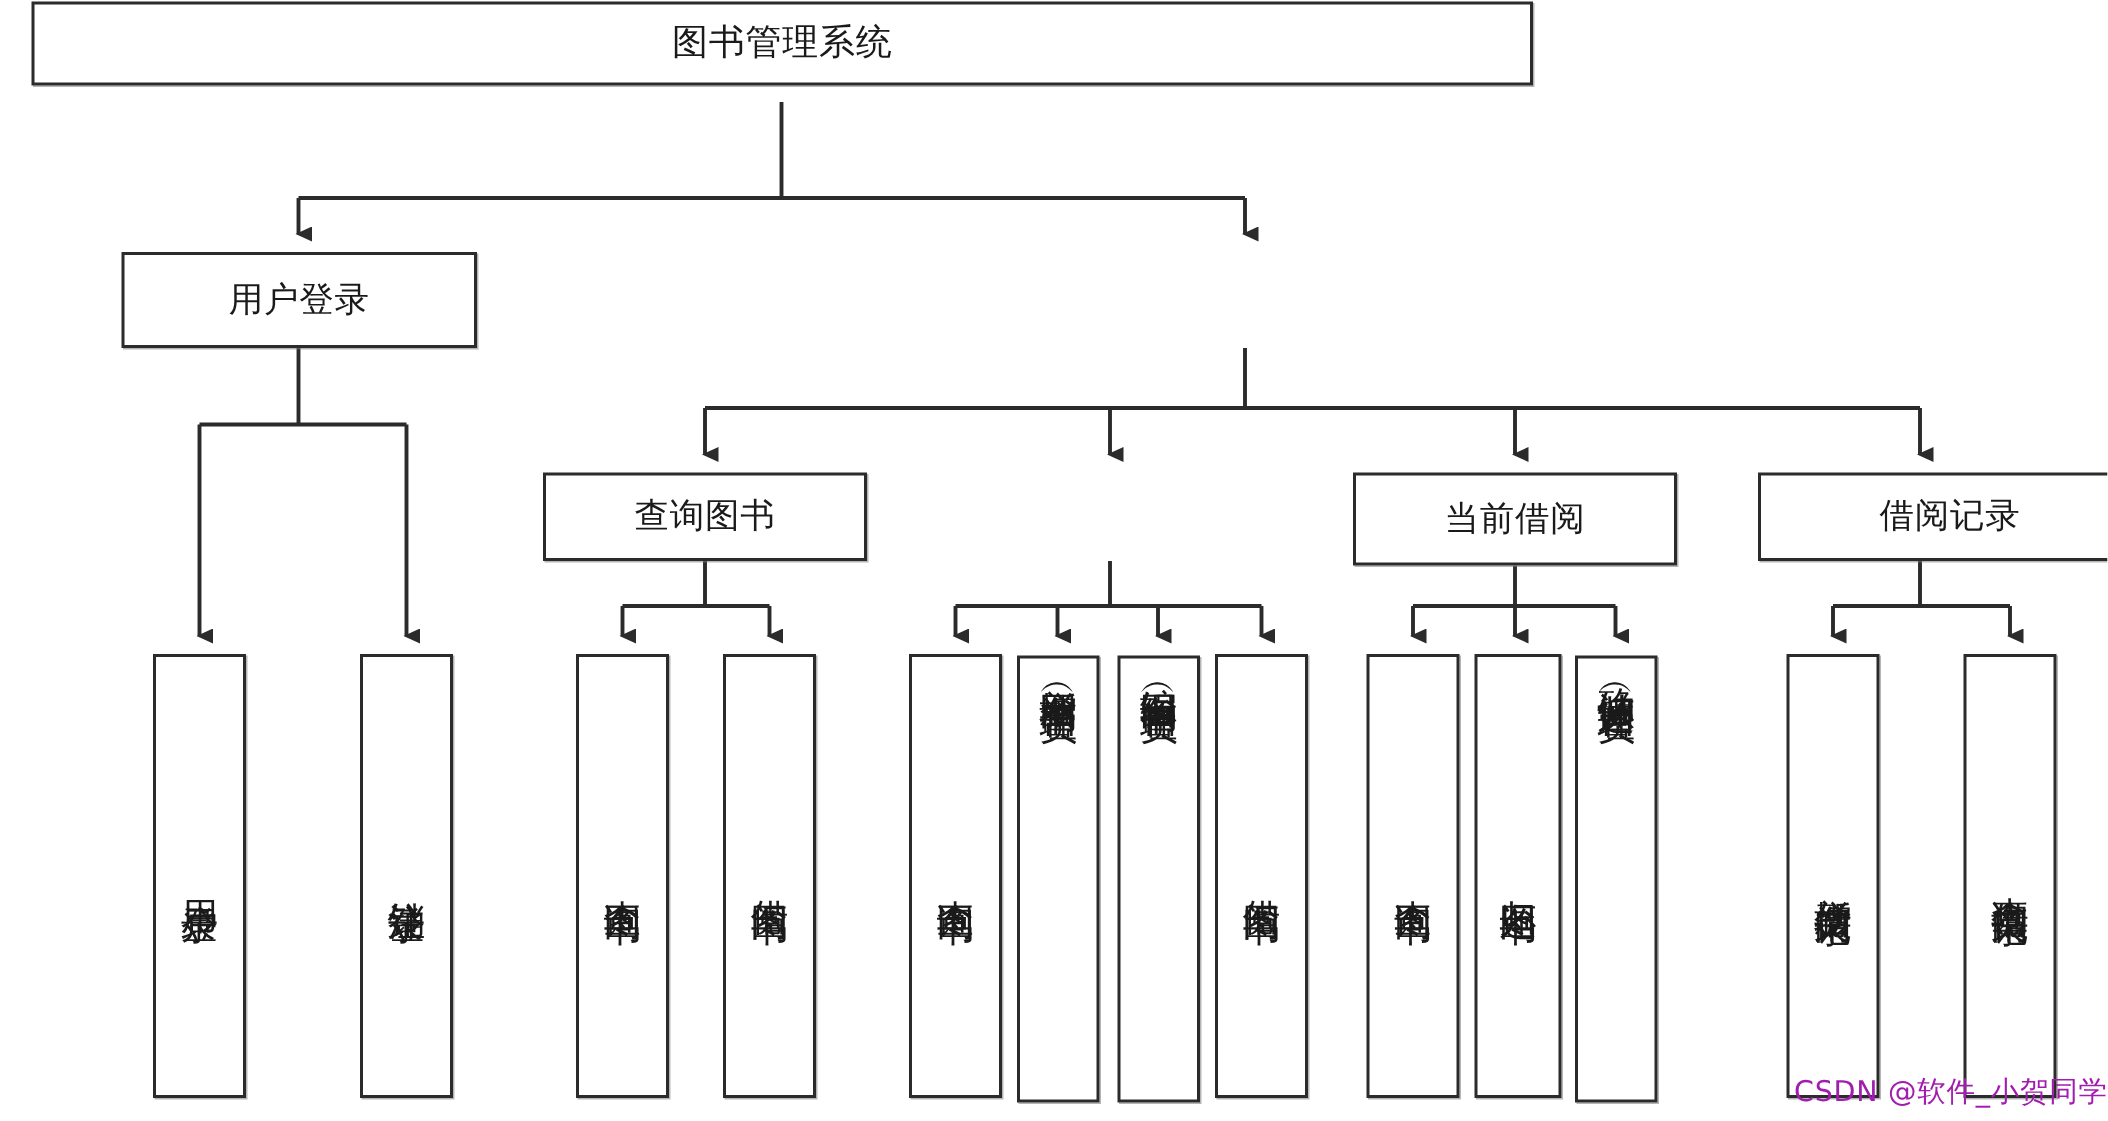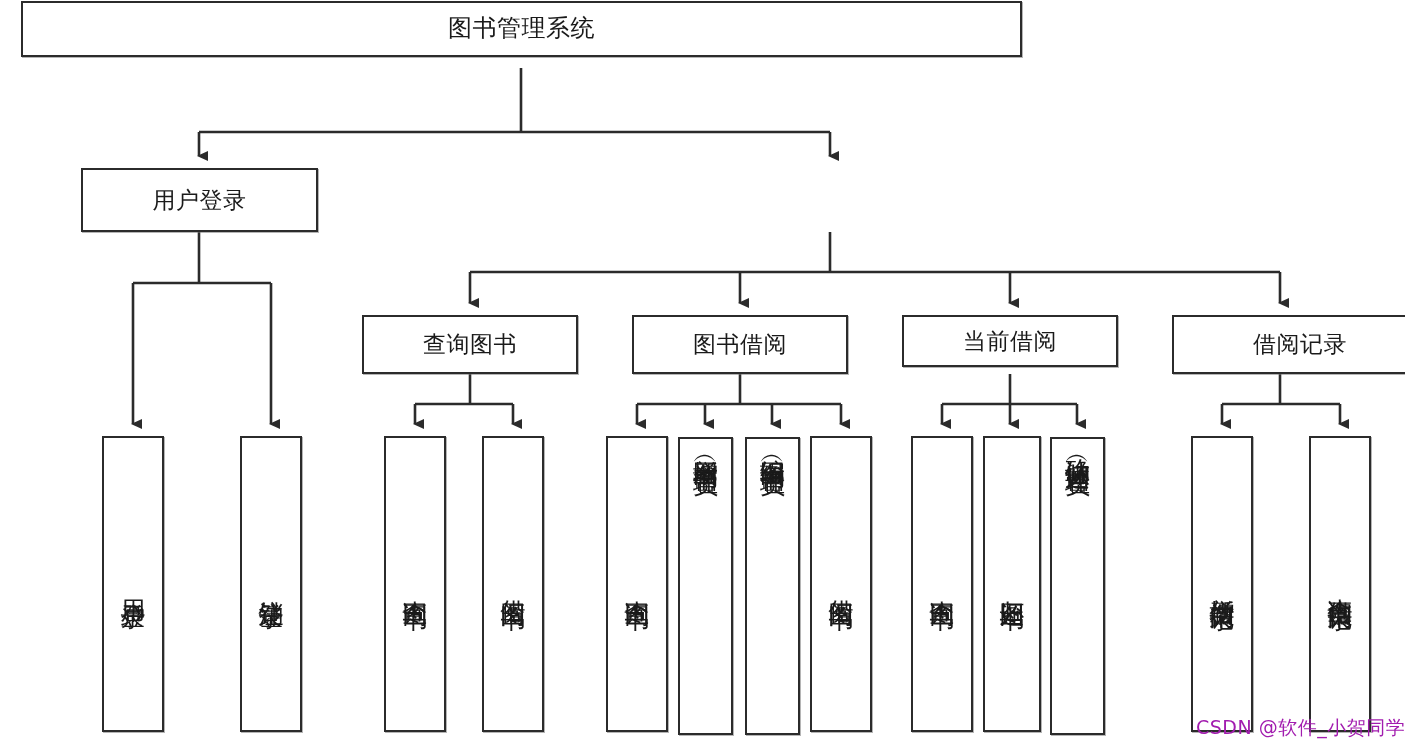--- a/index.html
+++ b/index.html
@@ -136,25 +136,22 @@
 
   <div class="node horiz" style="left:81px; top:168px; width:237px; height:64px;">
     <span class="label">用户登录</span>
   </div>
 
 
   <div class="node horiz" style="left:362px; top:315px; width:216px; height:59px;">
     <span class="label">查询图书</span>
   </div>
 
-  <div class="node horiz" style="left:632px; top:315px; width:216px; height:59px;">
-    <span class="label">图书借阅</span>
-  </div>
-
-  <div class="node horiz" style="left:902px; top:315px; width:216px; height:52px;align-items:center;">
+
+  <div class="node horiz" style="left:902px; top:315px; width:216px; height:62px;align-items:center;">
     <span class="label">当前借阅</span>
   </div>
 
   <div class="node horiz" style="left:1172px; top:315px; width:256px; height:59px;">
     <span class="label">借阅记录</span>
   </div>
 
   <div class="node vert centered" style="left:102px; top:436px; width:62px; height:296px;">
     <span class="label">用户登录</span>
   </div>

